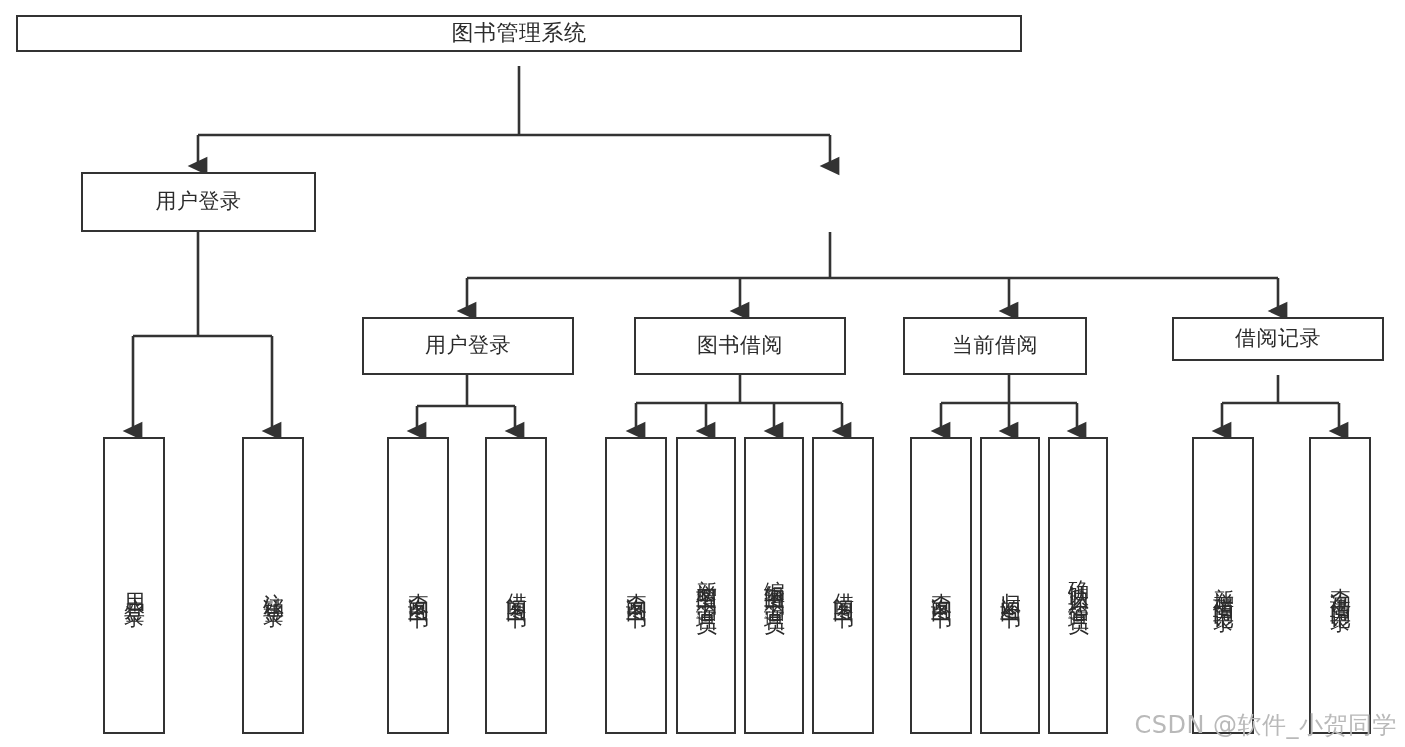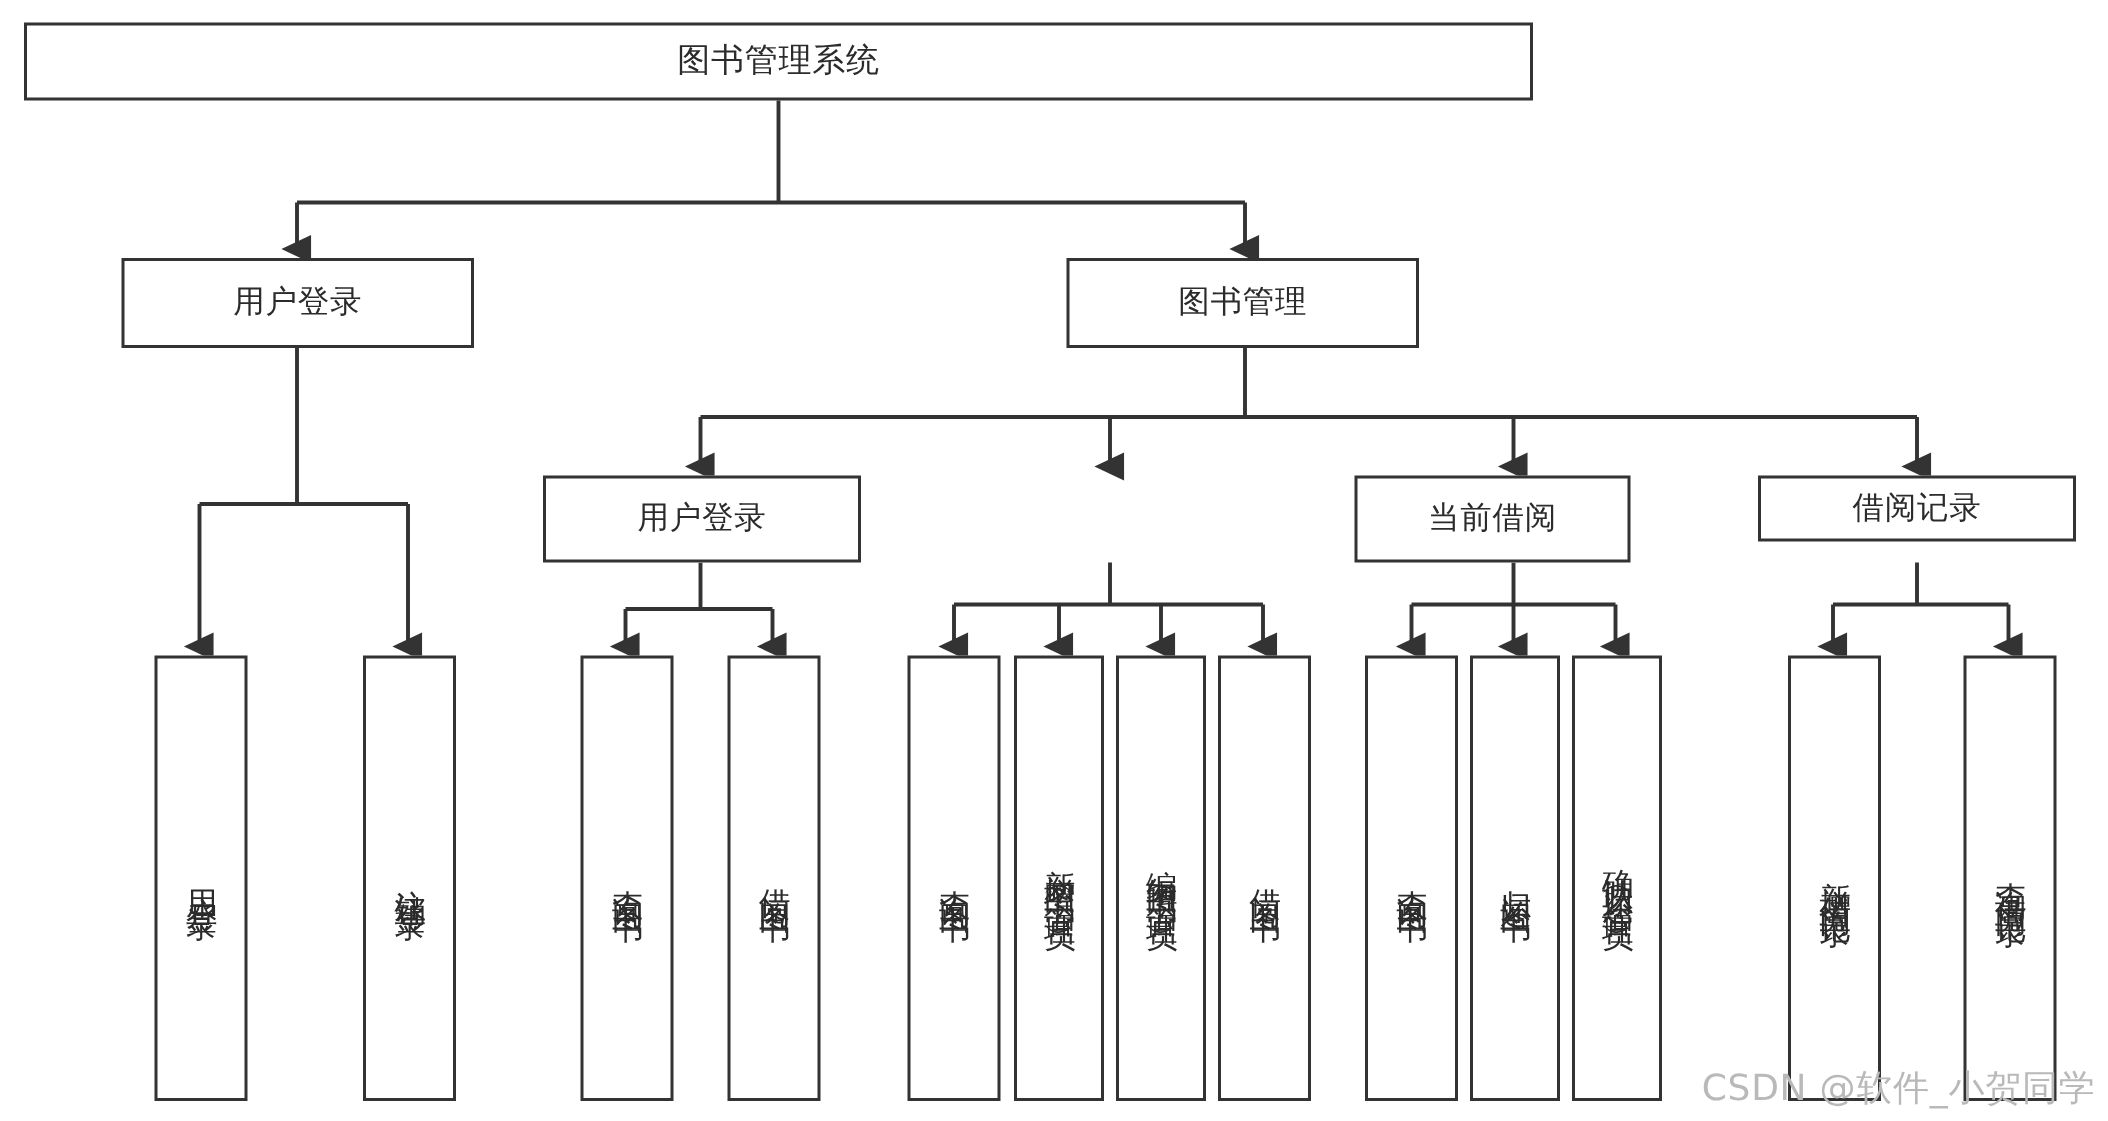--- a/index.html
+++ b/index.html
@@ -116,33 +116,33 @@
       <path d="M 1009 403 L 1009 431" marker-end="url(#arrow)"></path>
       <path d="M 1077 403 L 1077 431" marker-end="url(#arrow)"></path>
 
       <path d="M 1278 375 L 1278 403"></path>
       <path d="M 1222 403 L 1339 403"></path>
       <path d="M 1222 403 L 1222 431" marker-end="url(#arrow)"></path>
       <path d="M 1339 403 L 1339 431" marker-end="url(#arrow)"></path>
     </g>
   </svg>
 
-  <div class="node horiz" id="root-node" style="left:16px; top:15px; width:1006px; height:52px;">
+  <div class="node horiz" id="root-node" style="left:16px; top:15px; width:1006px; height:37px;">
     <span class="node-label">图书管理系统</span>
   </div>
 
   <div class="node horiz" style="left:81px; top:172px; width:235px; height:60px;">
     <span class="node-label">用户登录</span>
   </div>
-  <div class="node horiz" style="left:711px; top:172px; width:235px; height:60px;">
-    <span class="node-label">图书管理</span>
-  </div>
 
   <div class="node horiz" style="left:362px; top:317px; width:212px; height:58px;">
     <span class="node-label">用户登录</span>
+  </div>
+  <div class="node horiz" style="left:634px; top:317px; width:212px; height:58px;">
+    <span class="node-label">图书借阅</span>
   </div>
   <div class="node horiz" style="left:903px; top:317px; width:184px; height:58px;">
     <span class="node-label">当前借阅</span>
   </div>
   <div class="node horiz" style="left:1172px; top:317px; width:212px; height:44px;">
     <span class="node-label">借阅记录</span>
   </div>
 
   <div class="node vert" style="left:103px; top:437px; width:62px; height:297px;">
     <span class="node-label">用户登录</span>

